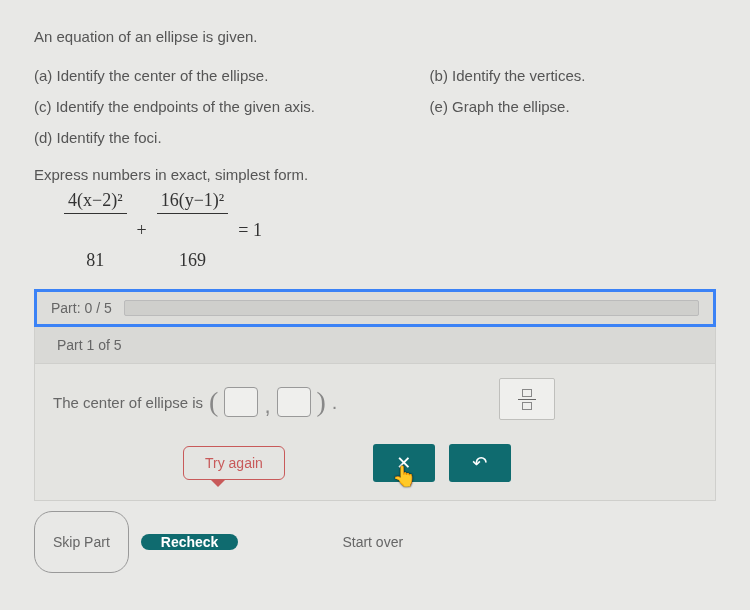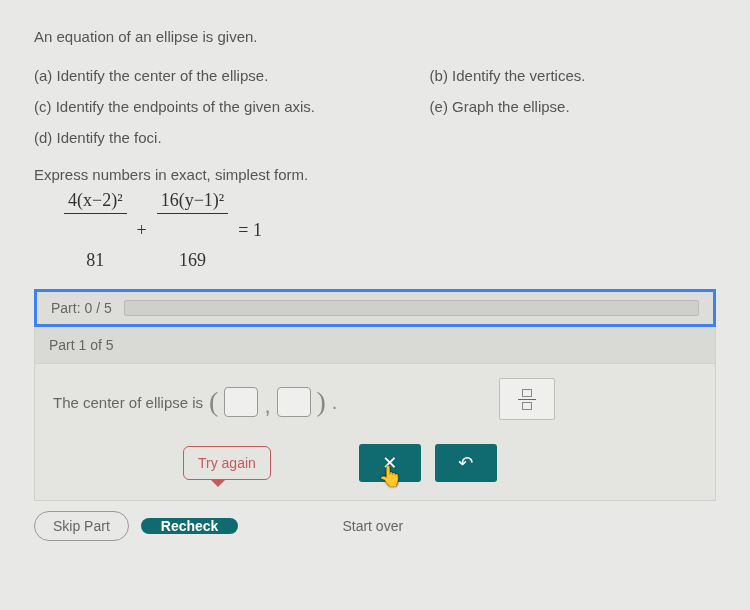--- a/index.html
+++ b/index.html
@@ -39,21 +39,21 @@
     display: flex; align-items: center; gap: 12px;
     background: #ddddda; border: 3px solid #3b82f6;
     padding: 8px 14px; font-size: 14px; color: #666;
   }
   .progress-track {
     flex: 1; height: 16px; background: #cfcfcc;
     border: 1px solid #bbb; border-radius: 2px;
   }
   .part-header {
     background: #d9d9d6; border: 1px solid #cfcfcc; border-top: none;
-    padding: 10px 14px; font-size: 14px; color: #666;
+    padding: 10px 22px; font-size: 14px; color: #666;
   }
   .part-body {
     border: 1px solid #cfcfcc; border-top: none;
     padding: 22px 18px 18px 18px;
     position: relative;
     background: #e4e4e1;
   }
   .answer-line {
     display: flex; align-items: center; gap: 6px;
     font-size: 15px; color: #666;
@@ -72,21 +72,21 @@
     background: #efefed; border-radius: 2px;
     display: flex; align-items: center; justify-content: center;
   }
   .mini-frac { display: flex; flex-direction: column; align-items: center; font-size: 10px; color: #666; }
   .mini-frac .t { width: 10px; height: 8px; border: 1px solid #888; margin-bottom: 2px; }
   .mini-frac .bar { width: 18px; height: 1px; background: #666; }
   .mini-frac .b { width: 10px; height: 8px; border: 1px solid #888; margin-top: 2px; }
   .btn-row { display: flex; align-items: center; gap: 14px; }
   .try-again {
     border: 1.5px solid #c85a5a; color: #c85a5a; background: transparent;
-    padding: 8px 14px; border-radius: 6px; font-size: 14px;
+    padding: 8px 21px; border-radius: 6px; font-size: 14px;
     position: relative; margin-left: 130px;
   }
   .try-again::after {
     content: ""; position: absolute; bottom: -8px; left: 26px;
     width: 0; height: 0; border-left: 8px solid transparent;
     border-right: 8px solid transparent; border-top: 8px solid #c85a5a;
   }
   .teal-btn {
     width: 62px; height: 38px; background: #0f6b6f; border-radius: 3px;
     display: flex; align-items: center; justify-content: center;
@@ -95,21 +95,21 @@
   .cursor-icon {
     position: absolute; bottom: -6px; left: 20px;
     font-size: 20px; color: #fff; text-shadow: 0 0 2px #000;
   }
   .footer-row {
     display: flex; align-items: center; gap: 12px;
     margin-top: 10px;
   }
   .skip-part {
     border: 1.5px solid #999; color: #666; background: transparent;
-    padding: 6px 18px; border-radius: 18px; font-size: 14px;
+    padding: 22px 18px; border-radius: 18px; font-size: 14px;
   }
   .recheck {
     background: #0f6b6f; color: #fff; border: none;
     padding: 0 20px; border-radius: 18px; font-size: 14px; font-weight: bold;
   }
   .start-over {
     margin-left: 92px; font-size: 14px; color: #666;
   }
 </style>
 </head>

